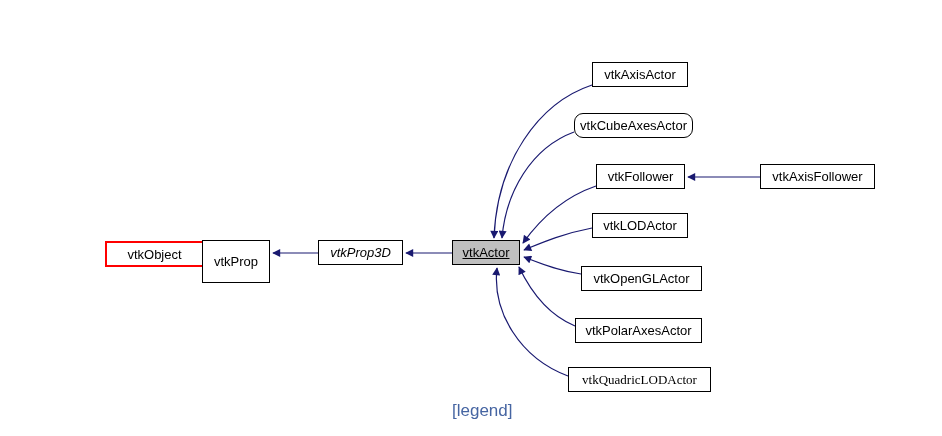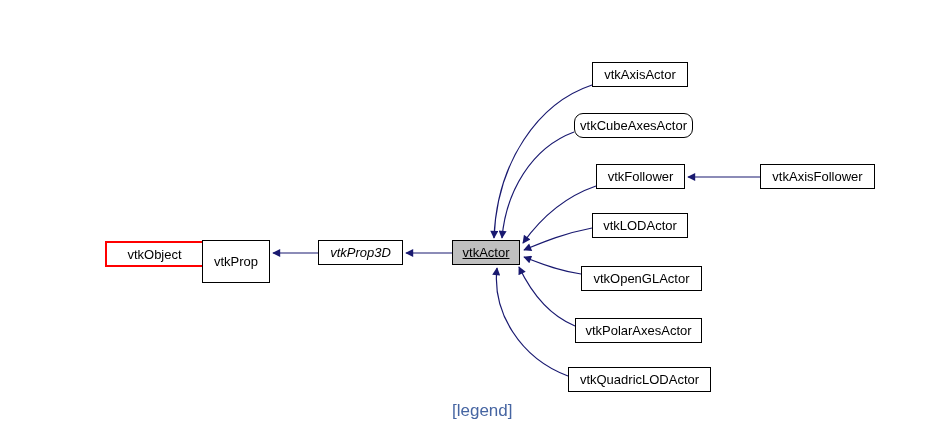--- a/index.html
+++ b/index.html
@@ -73,17 +73,17 @@
       <div class="node" style="left: 202px; top: 240px; width: 68px; height: 43px;">vtkProp</div>
       <div class="node" style="left: 318px; top: 240px; width: 85px; height: 25px; font-style: italic;">vtkProp3D</div>
       <div class="node current" style="left: 452px; top: 240px; width: 68px; height: 25px;">vtkActor</div>
       <div class="node" style="left: 592px; top: 62px; width: 96px; height: 25px;">vtkAxisActor</div>
       <div class="node" style="left: 574px; top: 113px; width: 119px; height: 25px; border-radius: 9px;">vtkCubeAxesActor</div>
       <div class="node" style="left: 596px; top: 164px; width: 89px; height: 25px;">vtkFollower</div>
       <div class="node" style="left: 760px; top: 164px; width: 115px; height: 25px;">vtkAxisFollower</div>
       <div class="node" style="left: 592px; top: 213px; width: 96px; height: 25px;">vtkLODActor</div>
       <div class="node" style="left: 581px; top: 266px; width: 121px; height: 25px; text-align: right;">vtkOpenGLActor</div>
       <div class="node" style="left: 575px; top: 318px; width: 127px; height: 25px;">vtkPolarAxesActor</div>
-      <div class="node" style="left: 568px; top: 367px; width: 143px; height: 25px;">vtkQuadricLODActor</div>
+      <div class="node" style="left: 568px; top: 367px; width: 143px; height: 25px; font-family: Liberation Serif, serif;">vtkQuadricLODActor</div>
     </div>
 
   <a class="legend-link" href="#">[legend]</a>
 </div>
 
 </body></html>

